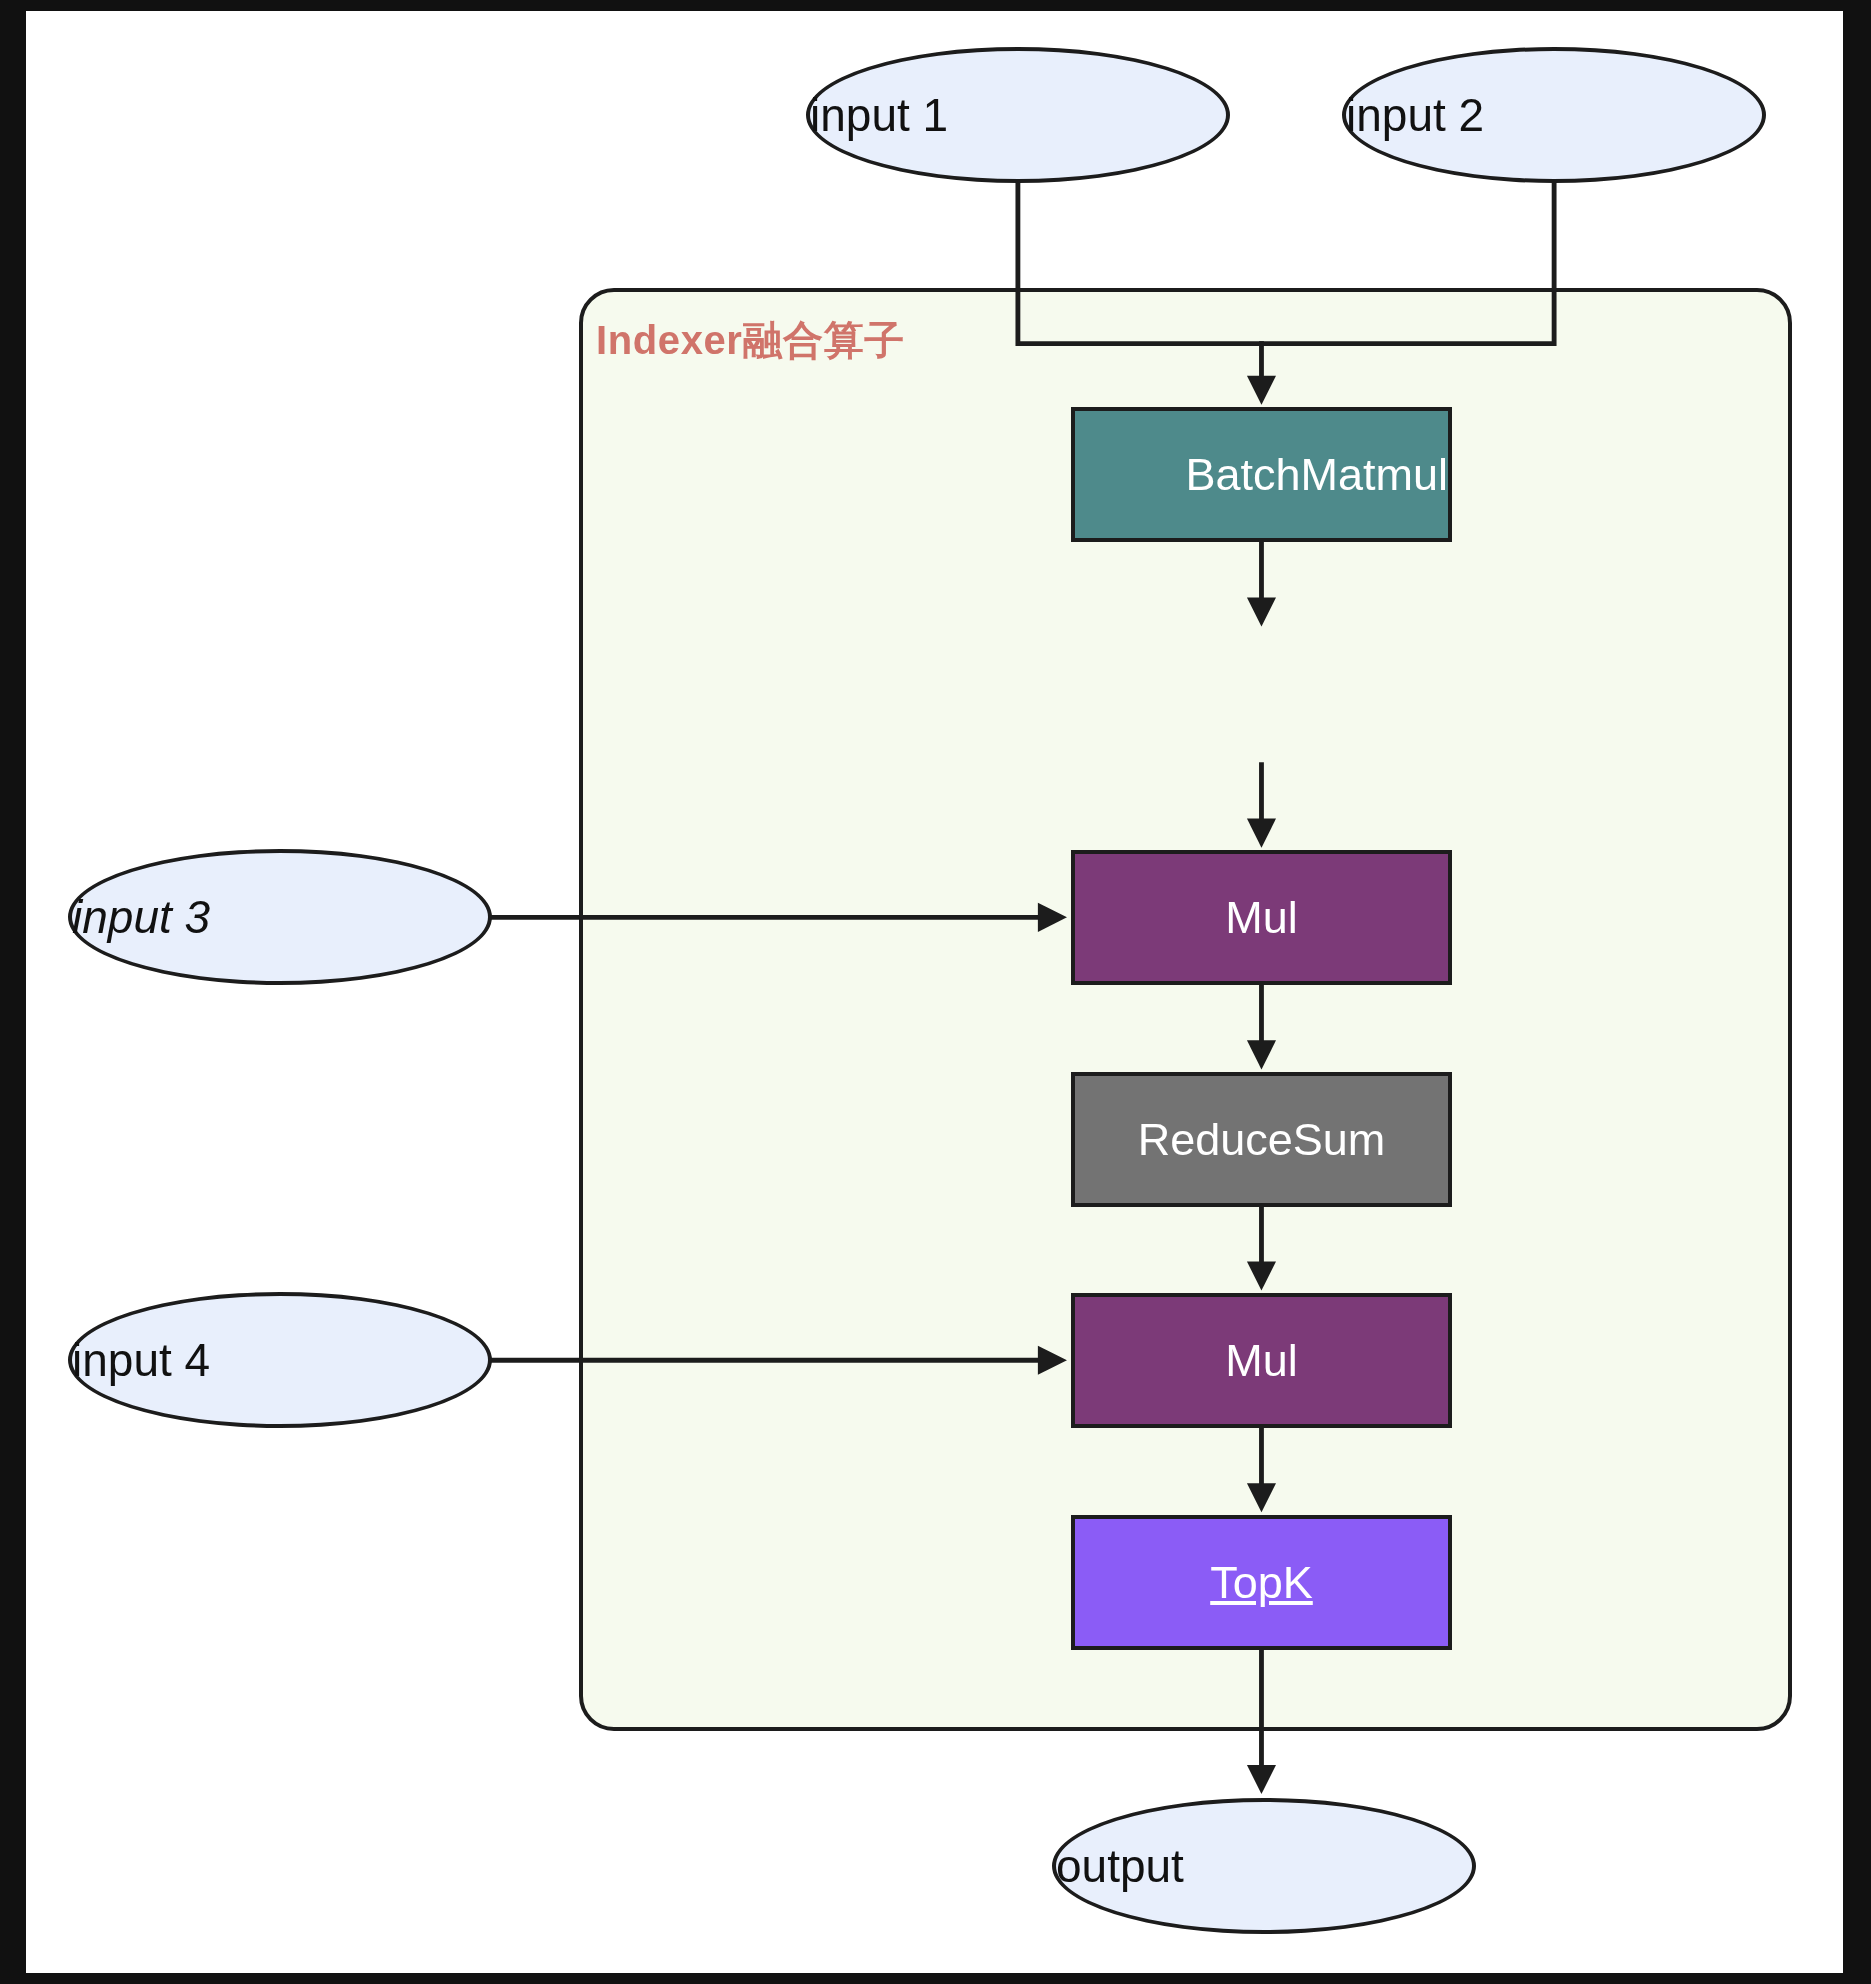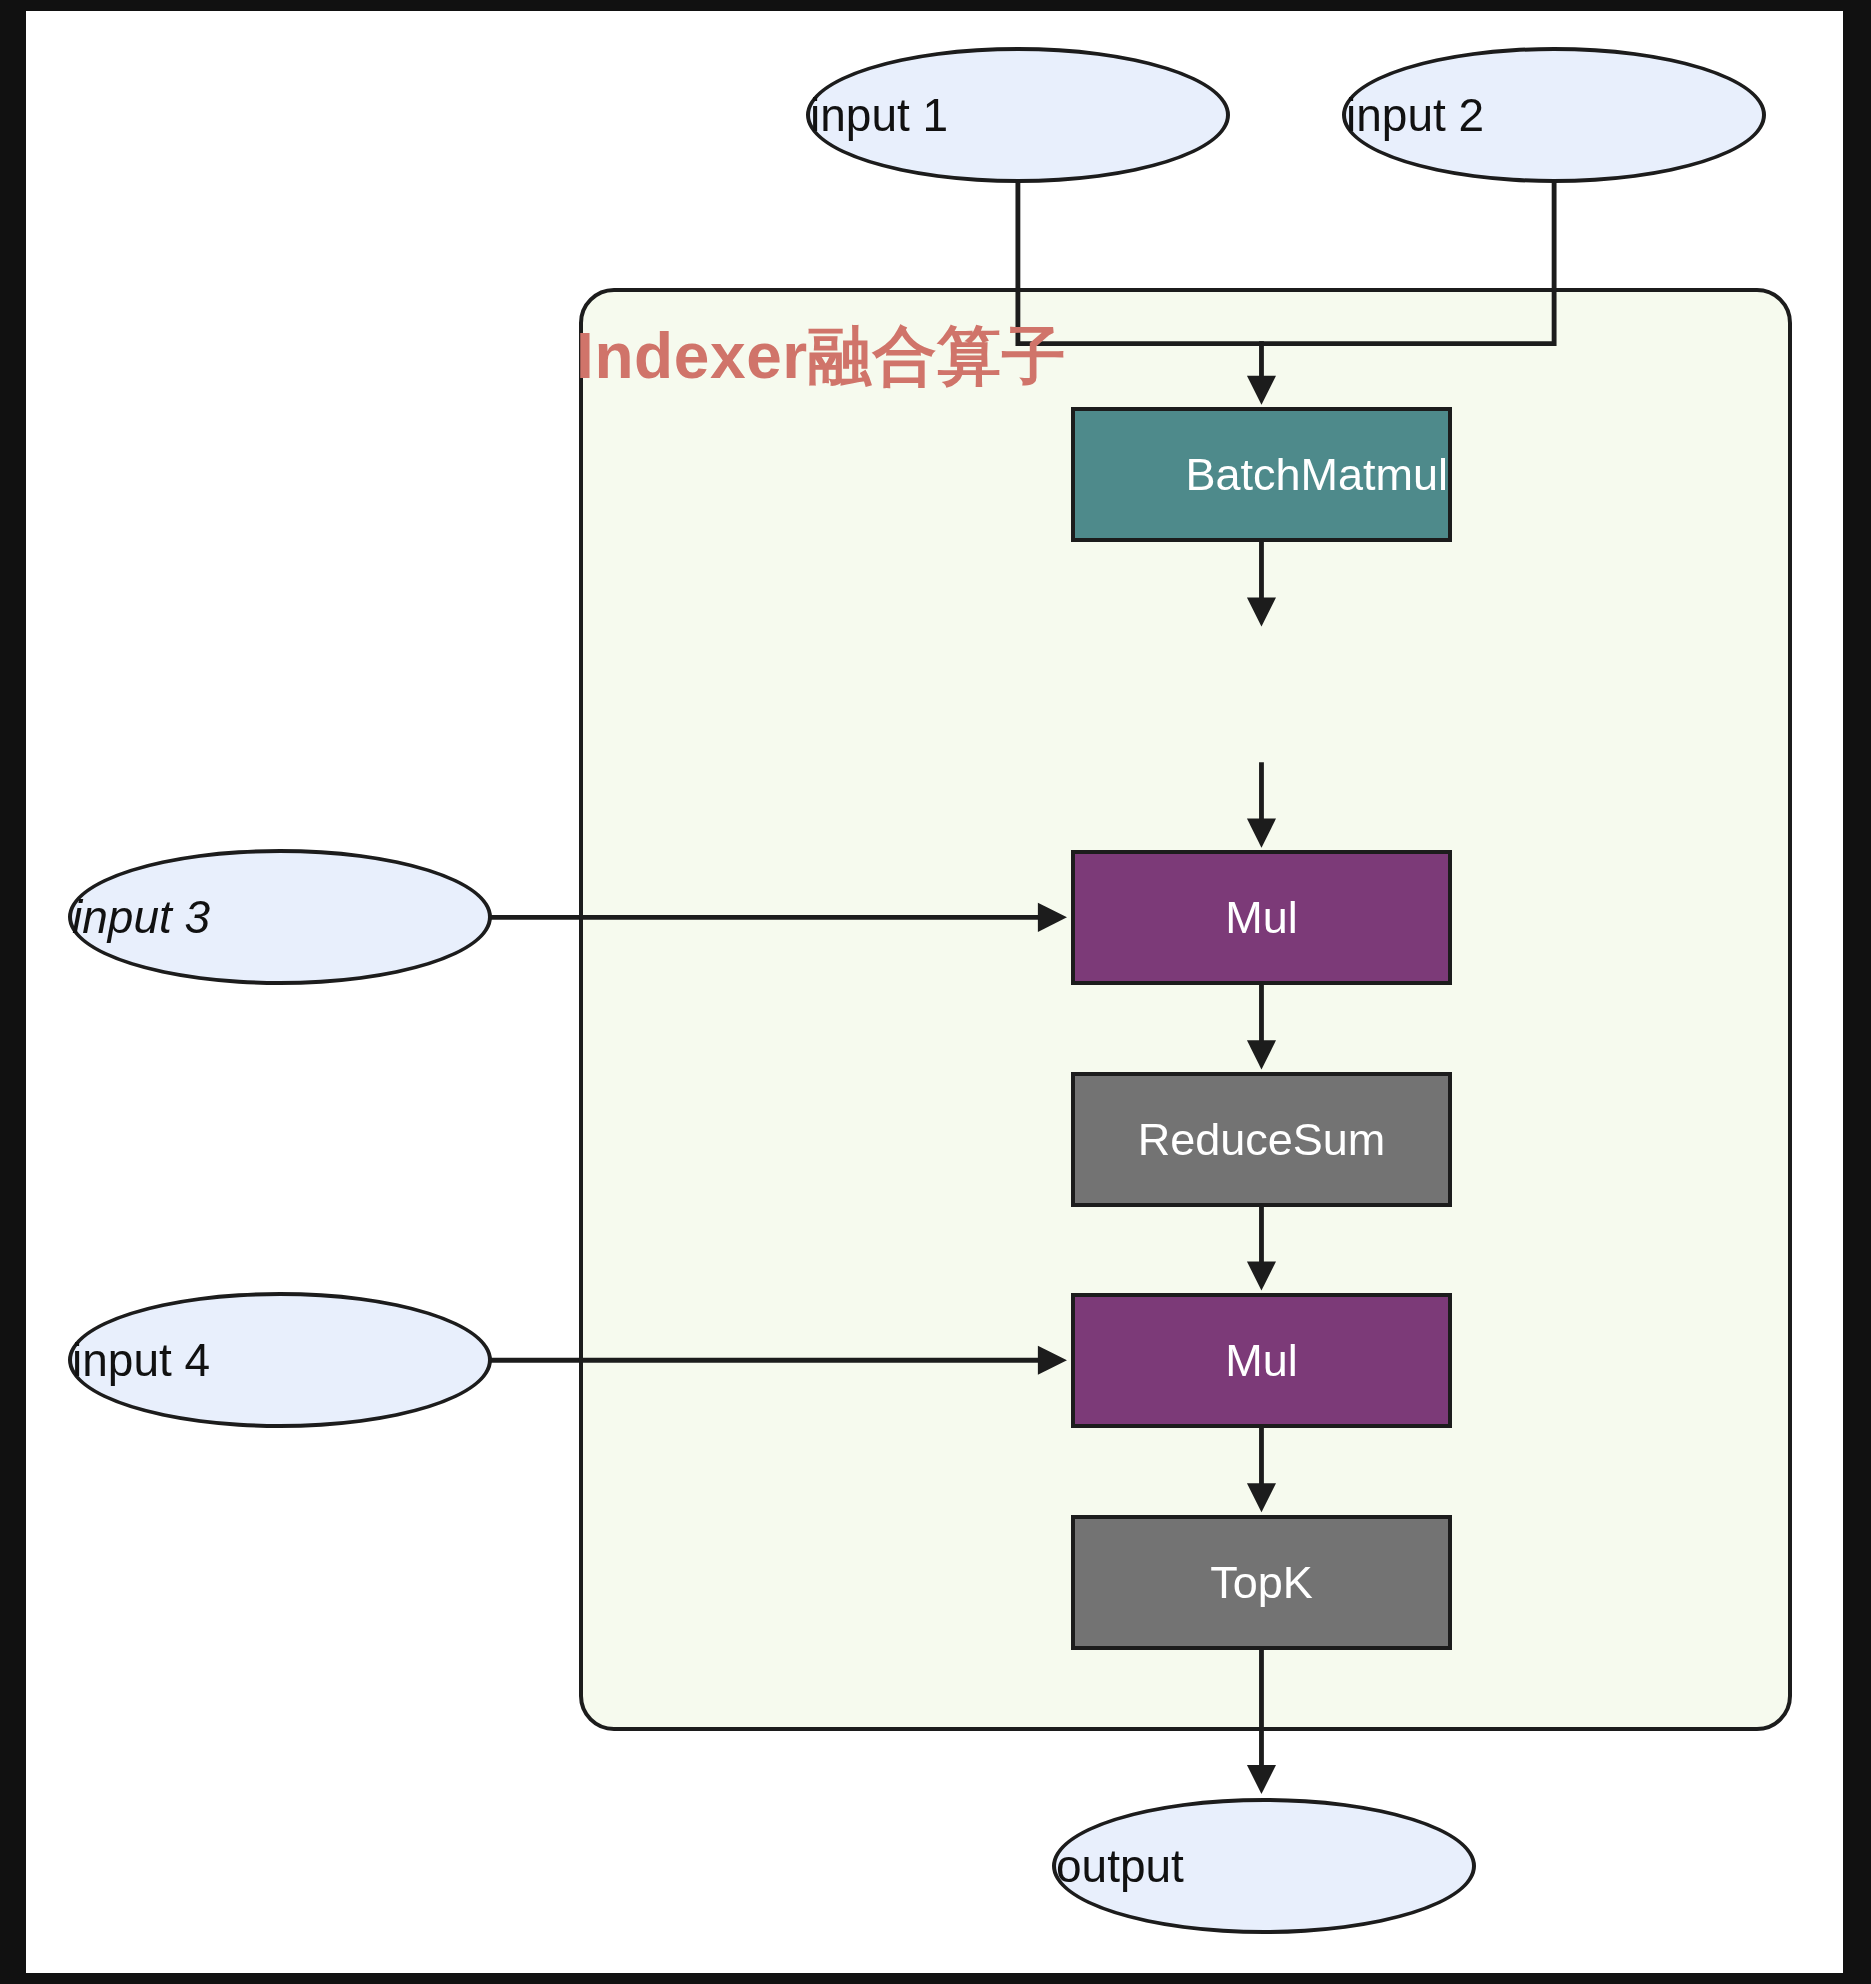--- a/index.html
+++ b/index.html
@@ -35,23 +35,23 @@
     z-index: 1;
   }
   .edges {
     position: absolute;
     left: 0;
     top: 0;
     z-index: 2;
   }
   .group-label {
     position: absolute;
-    left: 576px;
+    left: 596px;
     top: 313px;
-    font-size: 64px;
+    font-size: 40px;
     font-weight: bold;
     letter-spacing: 0.6px;
     white-space: nowrap;
     z-index: 3;
   }
   .io {
     position: absolute;
     width: 424px;
     height: 136px;
     box-sizing: border-box;
@@ -143,18 +143,18 @@
   </div>
   <div class="op" style="top: 850px; background-color: rgb(124, 58, 120);">
     <span>Mul</span>
   </div>
   <div class="op" style="top: 1072px; background-color: #737373;">
     <span>ReduceSum</span>
   </div>
   <div class="op" style="top: 1293px; background-color: rgb(124, 58, 120);">
     <span>Mul</span>
   </div>
-  <div class="op" style="top: 1515px; background-color: #737373;">
+  <div class="op" style="top: 1515px; background-color: #8b5cf6; text-decoration: underline;">
     <span>TopK</span>
   </div>
 
 </div>
 
 
 </body></html>

